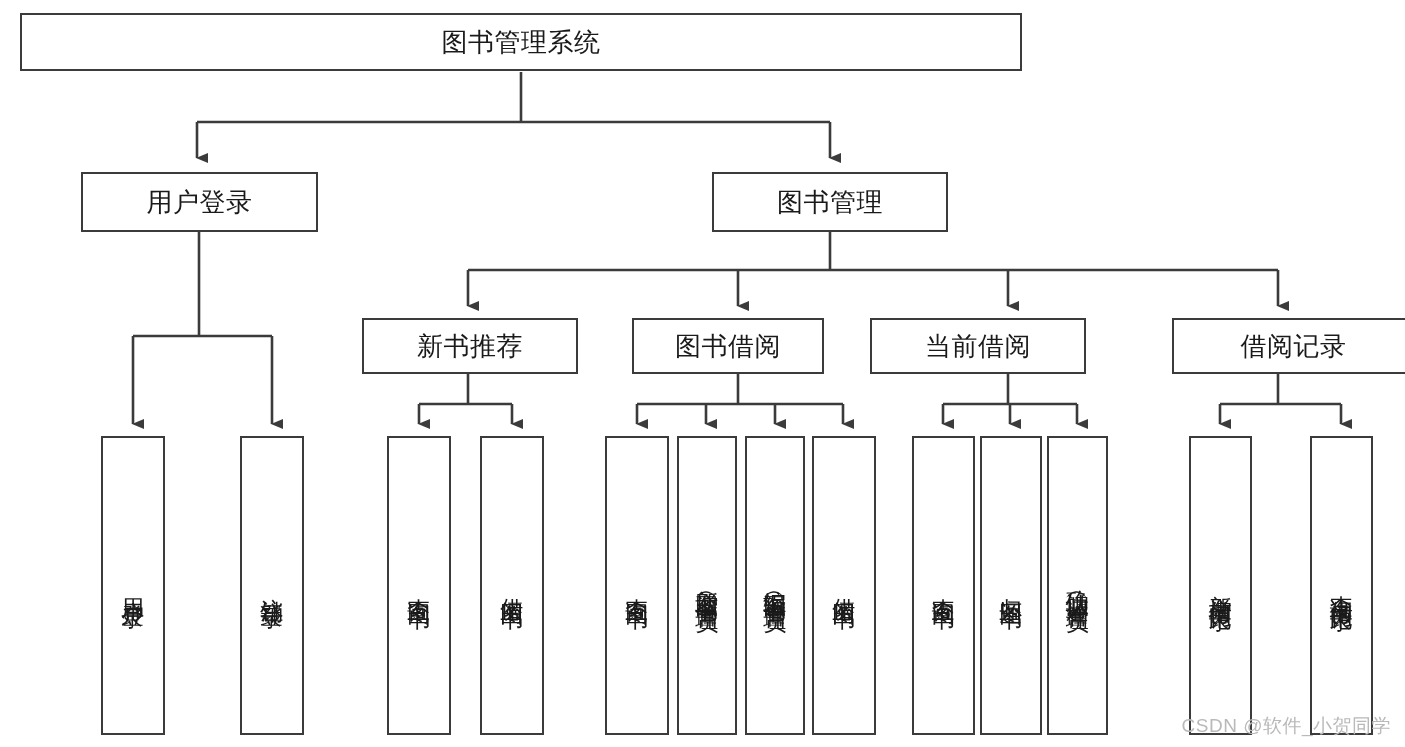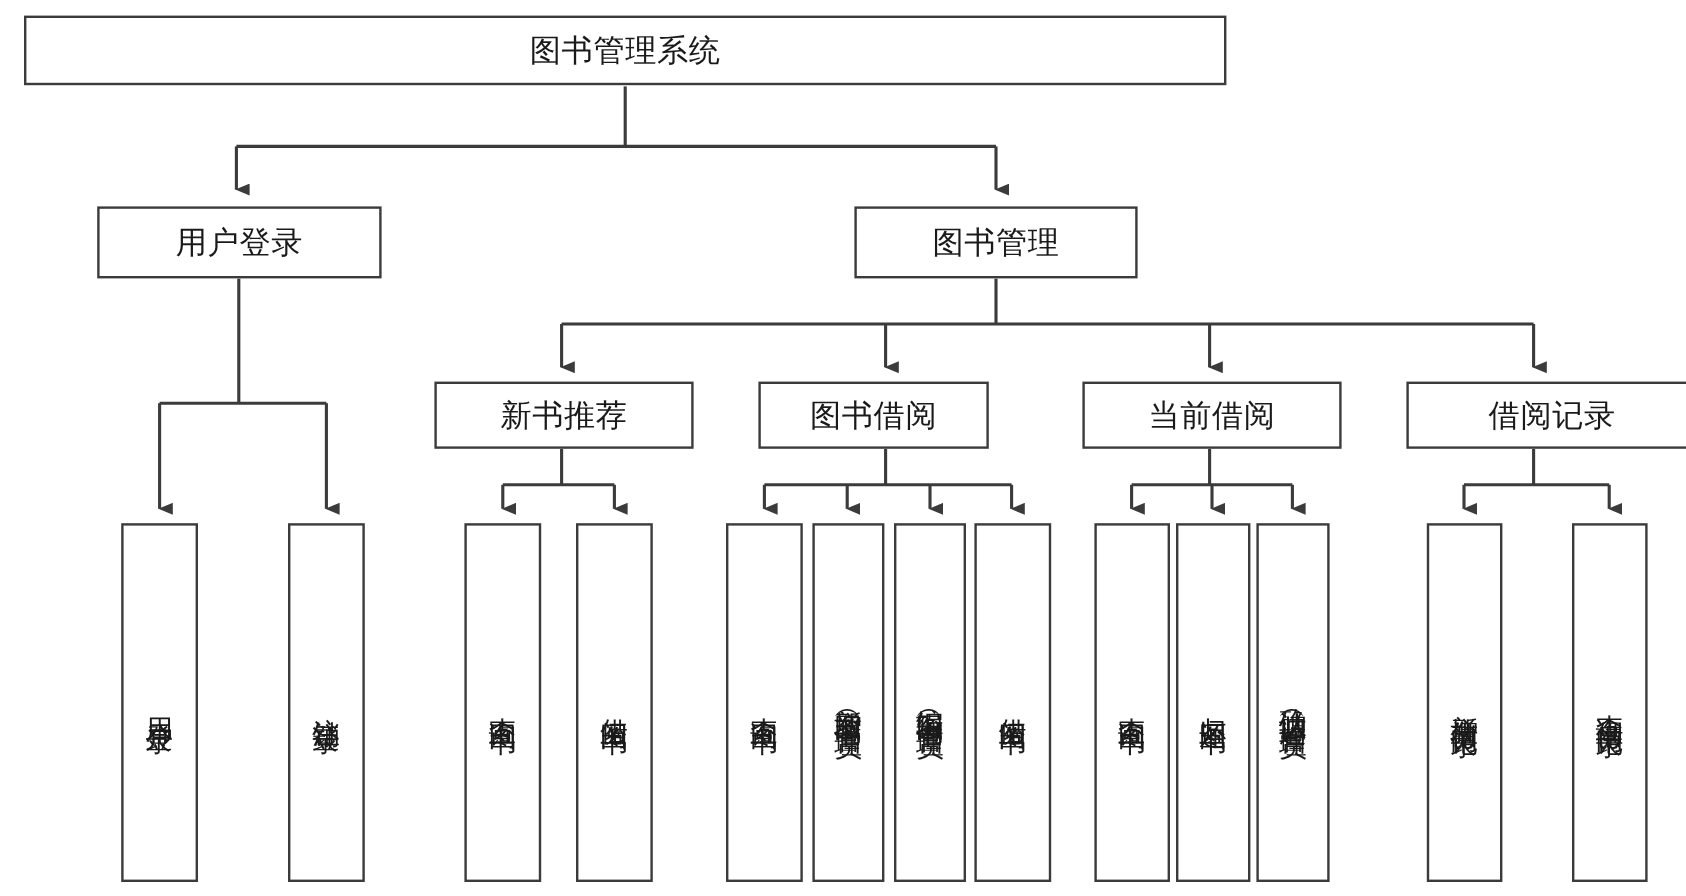--- a/index.html
+++ b/index.html
@@ -137,21 +137,21 @@
   <div class="node h" style="left:712px; top:172px; width:236px; height:60px;">
     <span class="node-label">图书管理</span>
   </div>
 
   <div class="node h" style="left:362px; top:318px; width:216px; height:56px;">
     <span class="node-label">新书推荐</span>
   </div>
   <div class="node h" style="left:632px; top:318px; width:192px; height:56px;">
     <span class="node-label">图书借阅</span>
   </div>
-  <div class="node h" style="left:902px; top:318px; width:216px; height:56px;">
+  <div class="node h" style="left:870px; top:318px; width:216px; height:56px;">
     <span class="node-label">当前借阅</span>
   </div>
   <div class="node h" style="left:1172px; top:318px; width:243px; height:56px;">
     <span class="node-label">借阅记录</span>
   </div>
 
   <div class="node v" style="left:101px; top:436px; width:64px; height:299px;">
     <span class="node-label">用户登录</span>
   </div>
   <div class="node v" style="left:240px; top:436px; width:64px; height:299px;">
@@ -188,14 +188,15 @@
     <span class="node-label">确认归还（管理员）</span>
   </div>
 
   <div class="node v" style="left:1189px; top:436px; width:63px; height:299px;">
     <span class="node-label">新增借阅记录</span>
   </div>
   <div class="node v" style="left:1310px; top:436px; width:63px; height:299px;">
     <span class="node-label">查询借阅记录</span>
   </div>
 
+  <div class="watermark">CSDN @软件_小贺同学</div>
 
 </div>
 
 </body></html>

